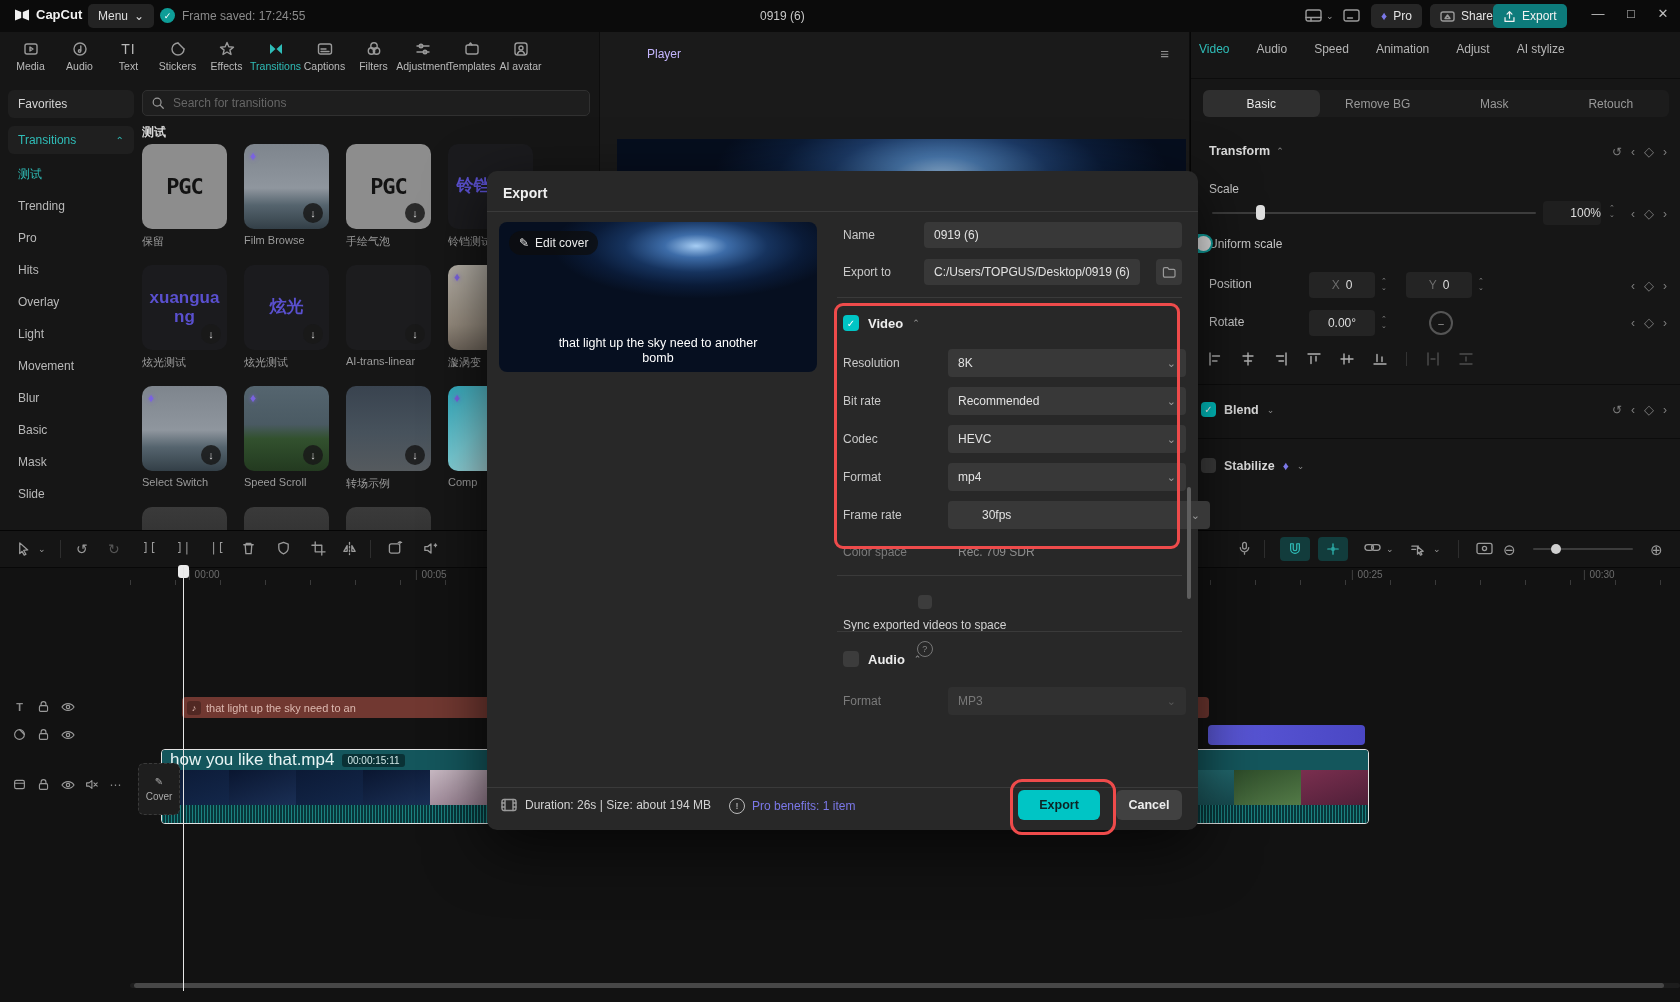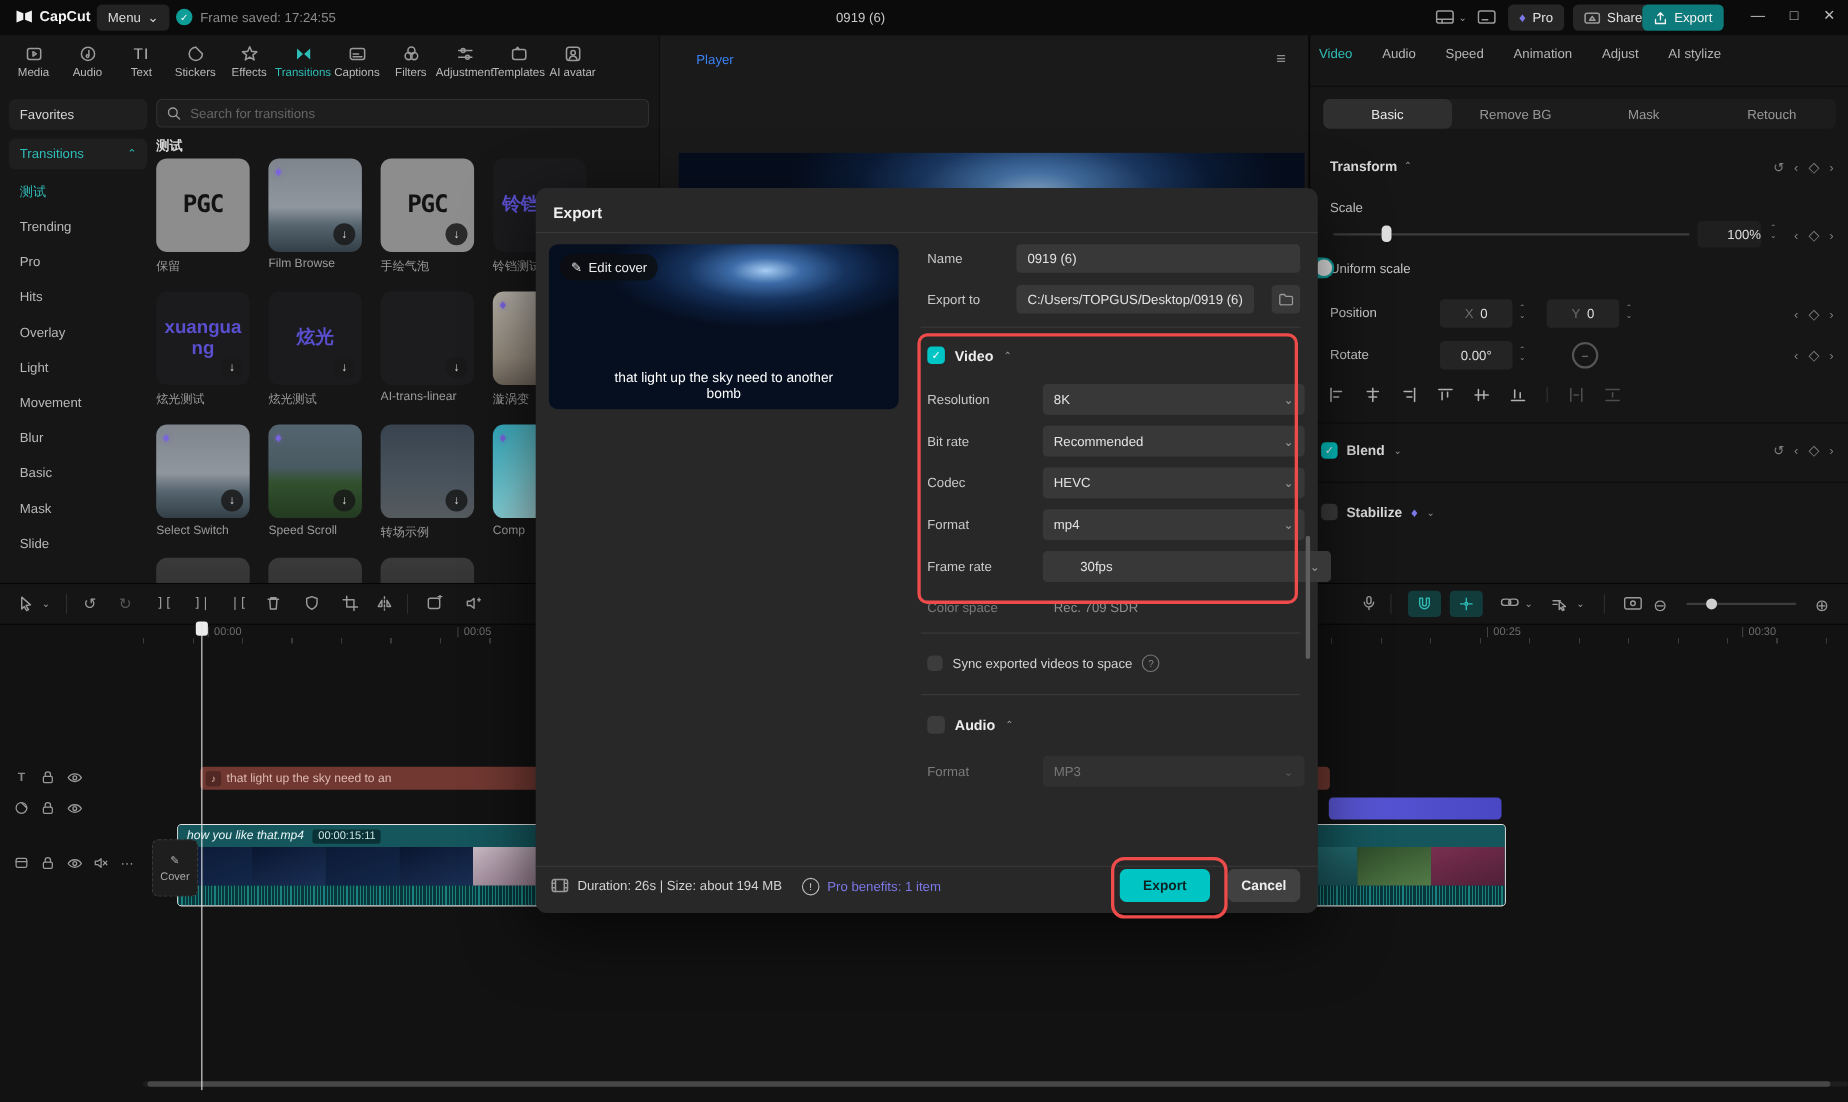--- a/index.html
+++ b/index.html
@@ -59,21 +59,21 @@
   .k-grass{background:linear-gradient(180deg,#55656f 0%,#4a5a63 45%,#32512e 62%,#233a20 100%);}
   .k-windmill{background:linear-gradient(180deg,#39434f 0%,#47525c 55%,#555a5e 100%);}
   .k-person{background:linear-gradient(180deg,#b4afa6 0%,#948a7d 70%,#6e655b 100%);}
   .k-person2{background:linear-gradient(135deg,#2fa9bd 0%,#79cdd6 45%,#cfd9d9 100%);}
   .k-dim{background:linear-gradient(180deg,#3a3a3a,#262626);}
   .tile figcaption{margin-top:5px;font-size:11px;color:#9b9b9b;white-space:nowrap;overflow:hidden;max-width:85px;}
   .pro-badge{position:absolute;left:6px;top:5px;color:#7a63e0;font-size:12px;text-shadow:0 0 4px rgba(122,99,224,.8);}
   .dl-badge{position:absolute;right:6px;bottom:6px;width:20px;height:20px;border-radius:50%;background:rgba(25,25,25,.85);color:#d8d8d8;font-size:11px;display:flex;align-items:center;justify-content:center;}
 
   
-  #player-title{left:33px;top:15px;color:#3b82f6;}
+  #player-title{left:47px;top:15px;color:#c4b5fd;}
   #player-menu{right:20px;top:13px;color:#8e8e8e;font-size:15px;}
   #player-video{left:17px;top:107px;width:569px;height:330px;
       background:radial-gradient(ellipse 40% 30% at 57% 12%,#a8cdf0 0%,#4a7ab0 22%,#1c3a66 48%,#0b1c38 72%,#060e1e 100%);}
 
   
   #rp-tabs{left:8px;top:10px;gap:27px;}
   .rp-tab{color:#b5b5b5;cursor:pointer;white-space:nowrap;}
   .rp-tab.active{color:#2fbdb8;}
   #rp-subtabs{left:12px;top:58px;width:466px;height:27px;background:#1c1c1c;border-radius:6px;display:grid;grid-template-columns:repeat(4,1fr);}
   .rp-subtab{display:flex;align-items:center;justify-content:center;color:#999;border-radius:6px;cursor:pointer;}
@@ -111,21 +111,21 @@
   #playhead-line{left:183px;top:36px;width:1px;height:424px;background:#e6e6e6;z-index:5;}
   #playhead-cap{left:178px;top:34px;width:11px;height:13px;background:#ececec;border-radius:3px;z-index:5;}
   .trk-ic-row{left:0;gap:9px;}
   .trk-ic{width:15px;height:15px;display:flex;align-items:center;justify-content:center;color:#8a8a8a;}
   .text-clip{top:166px;height:21px;background:#713831;border-radius:4px;display:flex;align-items:center;gap:5px;padding:0 5px;overflow:hidden;}
   .text-clip .note{flex:0 0 14px;height:14px;background:rgba(0,0,0,.28);border-radius:3px;color:#e3bdb4;font-size:9px;display:flex;align-items:center;justify-content:center;}
   .text-clip .txt{font-size:11px;color:#ddb9b0;white-space:nowrap;}
   #fx-clip{left:1208px;top:194px;width:157px;height:20px;border-radius:4px;background:linear-gradient(90deg,#5b58d8,#4a47c4);}
   #video-clip{left:161px;top:218px;width:1206px;height:73px;border:1px solid #e2e2e2;border-radius:4px;overflow:hidden;background:#0b3c40;}
   #vc-header{height:20px;background:#14565c;display:flex;align-items:center;gap:8px;padding-left:8px;}
-  #vc-header .nm{font-size:11px;color:#e8f4f4;font-style:italic;}
+  #vc-header .nm{font-size:17px;color:#e8f4f4;}
   #vc-header .tc{font-size:10px;color:#cfe6e6;background:rgba(8,40,44,.8);border-radius:3px;padding:1px 5px;}
   #vc-thumbs{height:35px;display:flex;}
   #vc-thumbs div{flex:1;}
   .th1{background:linear-gradient(160deg,#0c1a36,#13274a);}
   .th2{background:linear-gradient(160deg,#0a1630,#1a2f55);}
   .th3{background:linear-gradient(160deg,#c9bac4,#8d7486);}
   .th4{background:linear-gradient(160deg,#b08ba0,#7c5a72);}
   .th5{background:linear-gradient(160deg,#2e4d2a,#537a47);}
   .th6{background:linear-gradient(160deg,#7a2f4f,#4f1f38);}
   .th7{background:linear-gradient(160deg,#27777d,#174b50);}
@@ -887,21 +887,21 @@
     <div class="dlg-select" style="left:461px;top:330px;padding-left:34px;">
       <span>30fps</span>
         <span class="ch">⌄</span>
     </div>
 
     <div class="abs muted" style="left:356px;top:374px;">Color space</div>
     <div class="abs" style="left:471px;top:374px;color:#8d8d8d;">Rec. 709 SDR</div>
 
     <div class="abs col-div" style="top:404px;"></div>
 
-    <div class="abs flex" style="left:356px;top:424px;gap:9px;">
+    <div class="abs flex" style="left:356px;top:424px;gap:9px;flex-direction:column;">
       <span class="cb cb-off" style="width:14px;height:14px;"></span>
       <span style="color:#d2d2d2;">Sync exported videos to space</span>
       <span class="help-circle">?</span>
     </div>
 
     <div class="abs col-div" style="top:460px;"></div>
 
     <div class="abs flex" style="left:356px;top:480px;gap:9px;">
       <span class="cb cb-off" style="width:16px;height:16px;"></span>
       <span style="font-weight:700;font-size:13px;color:#ededed;">Audio</span>

